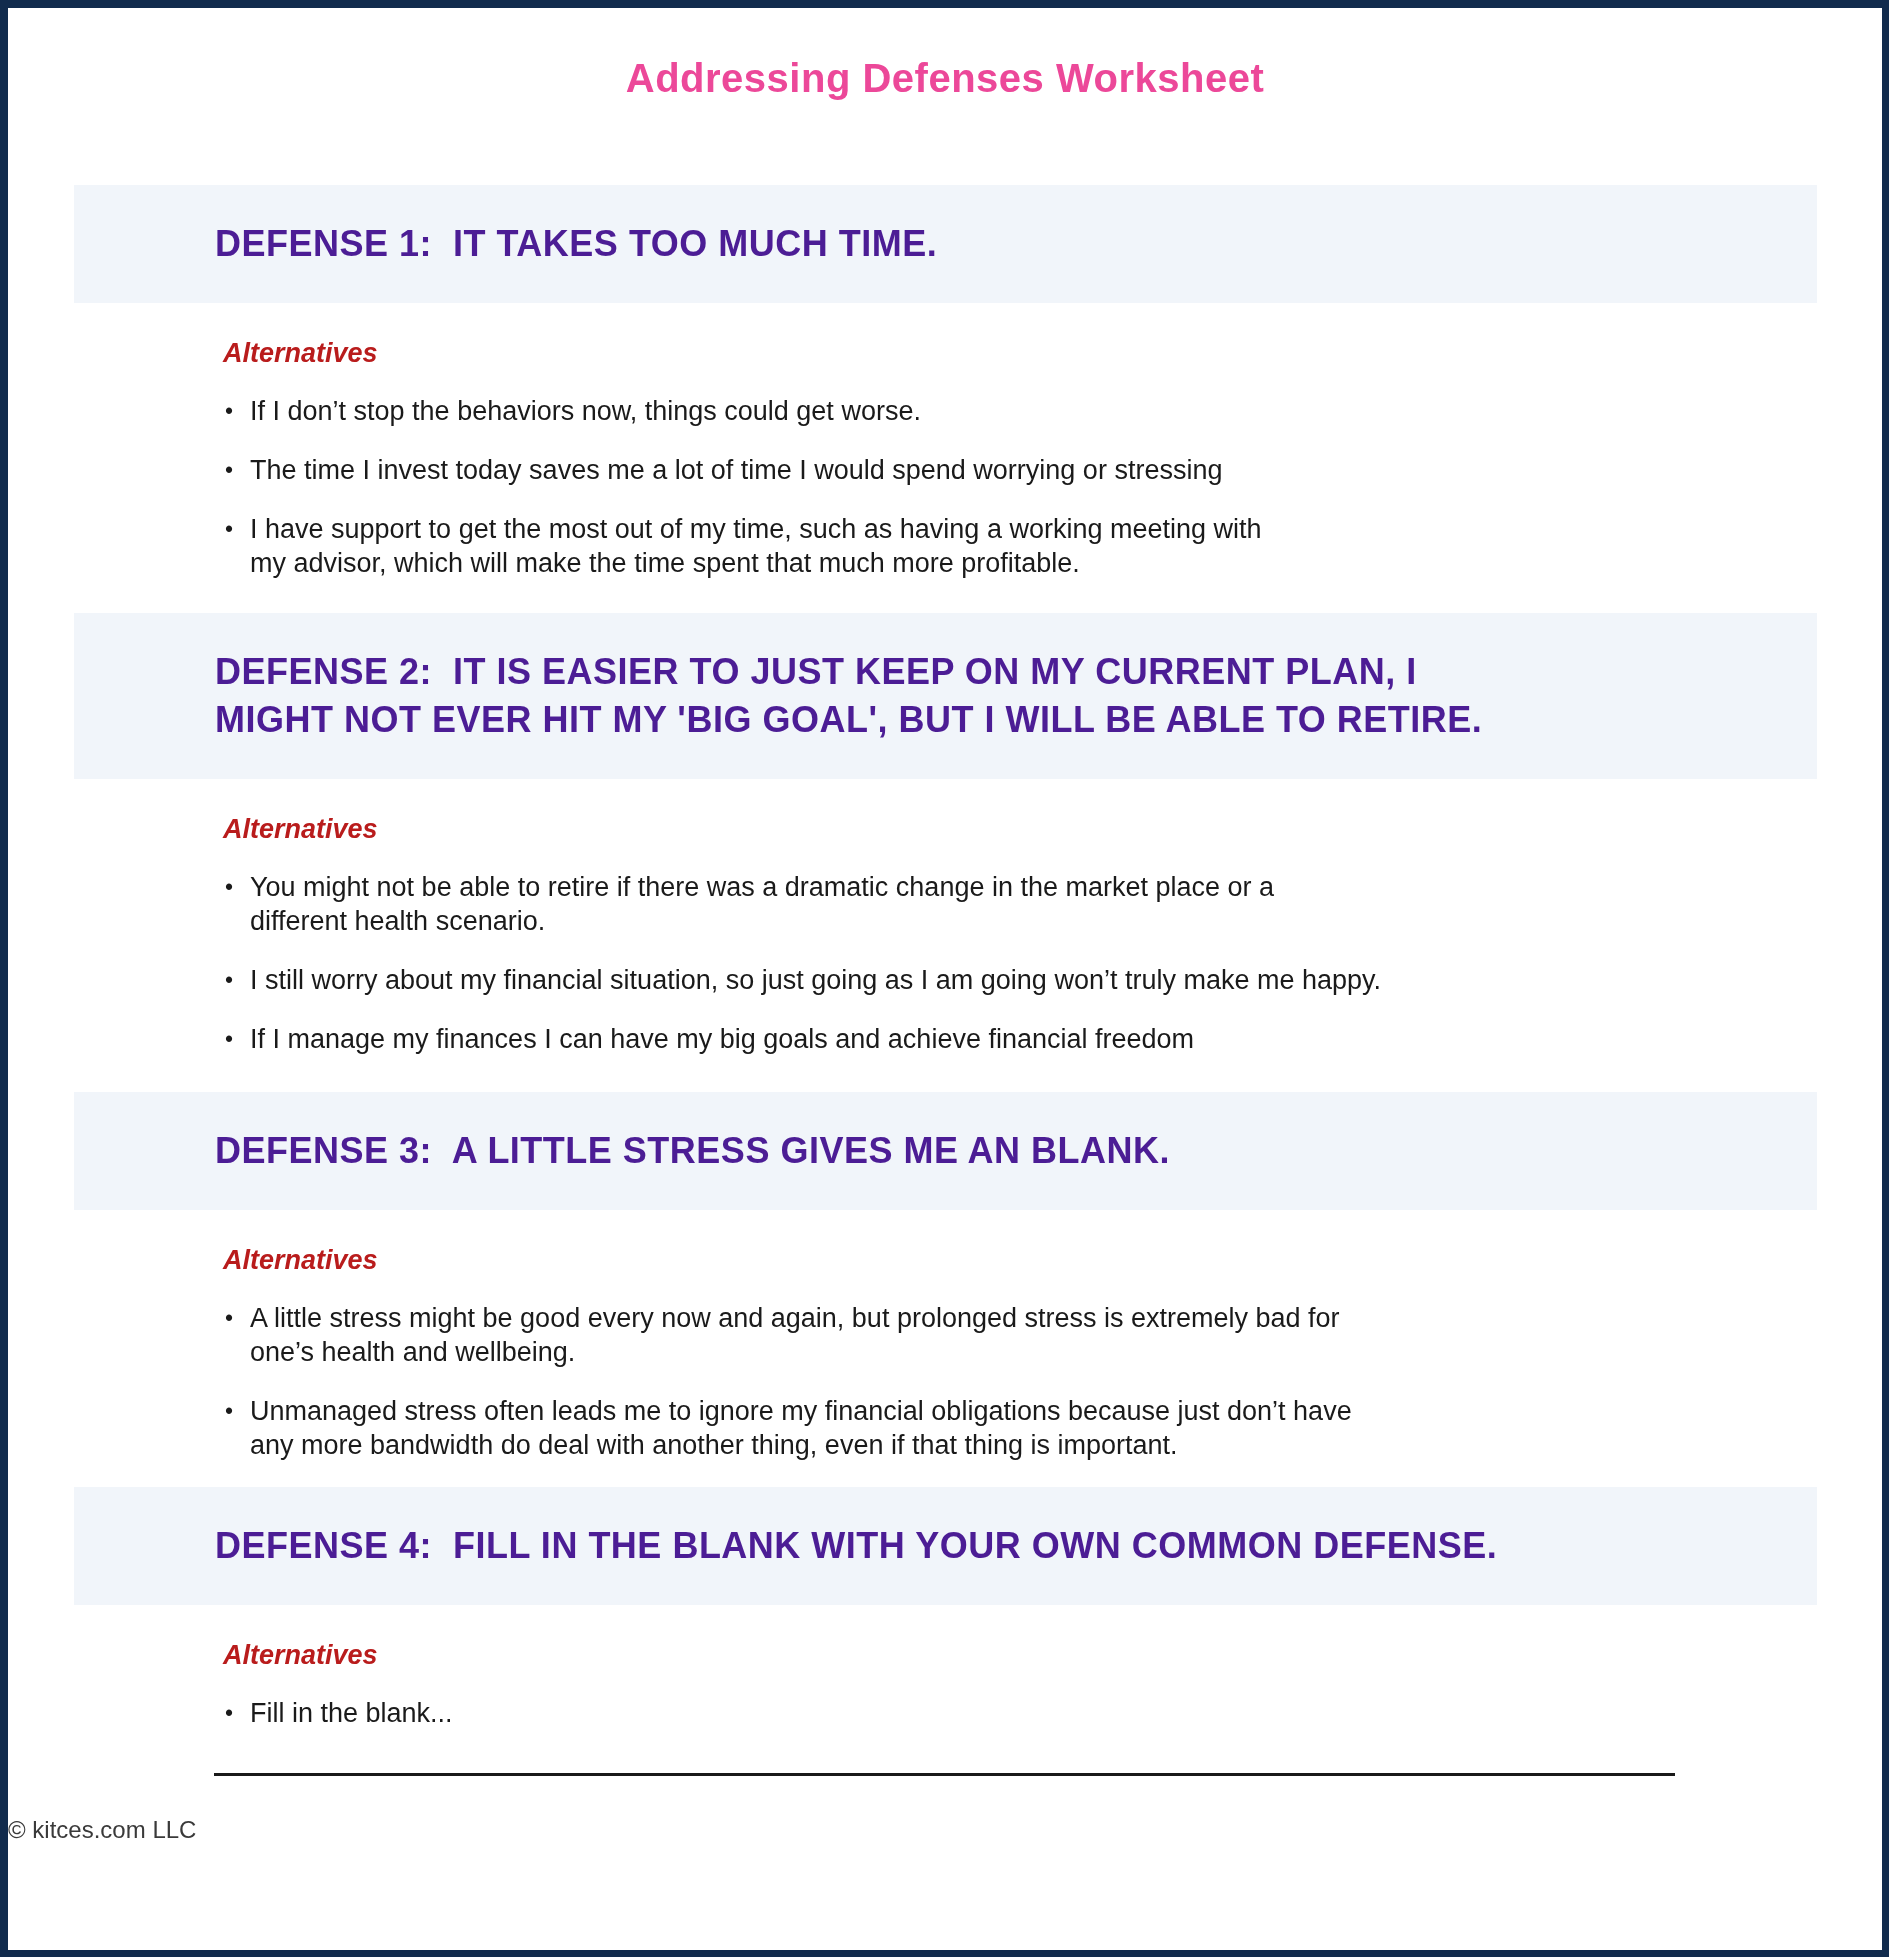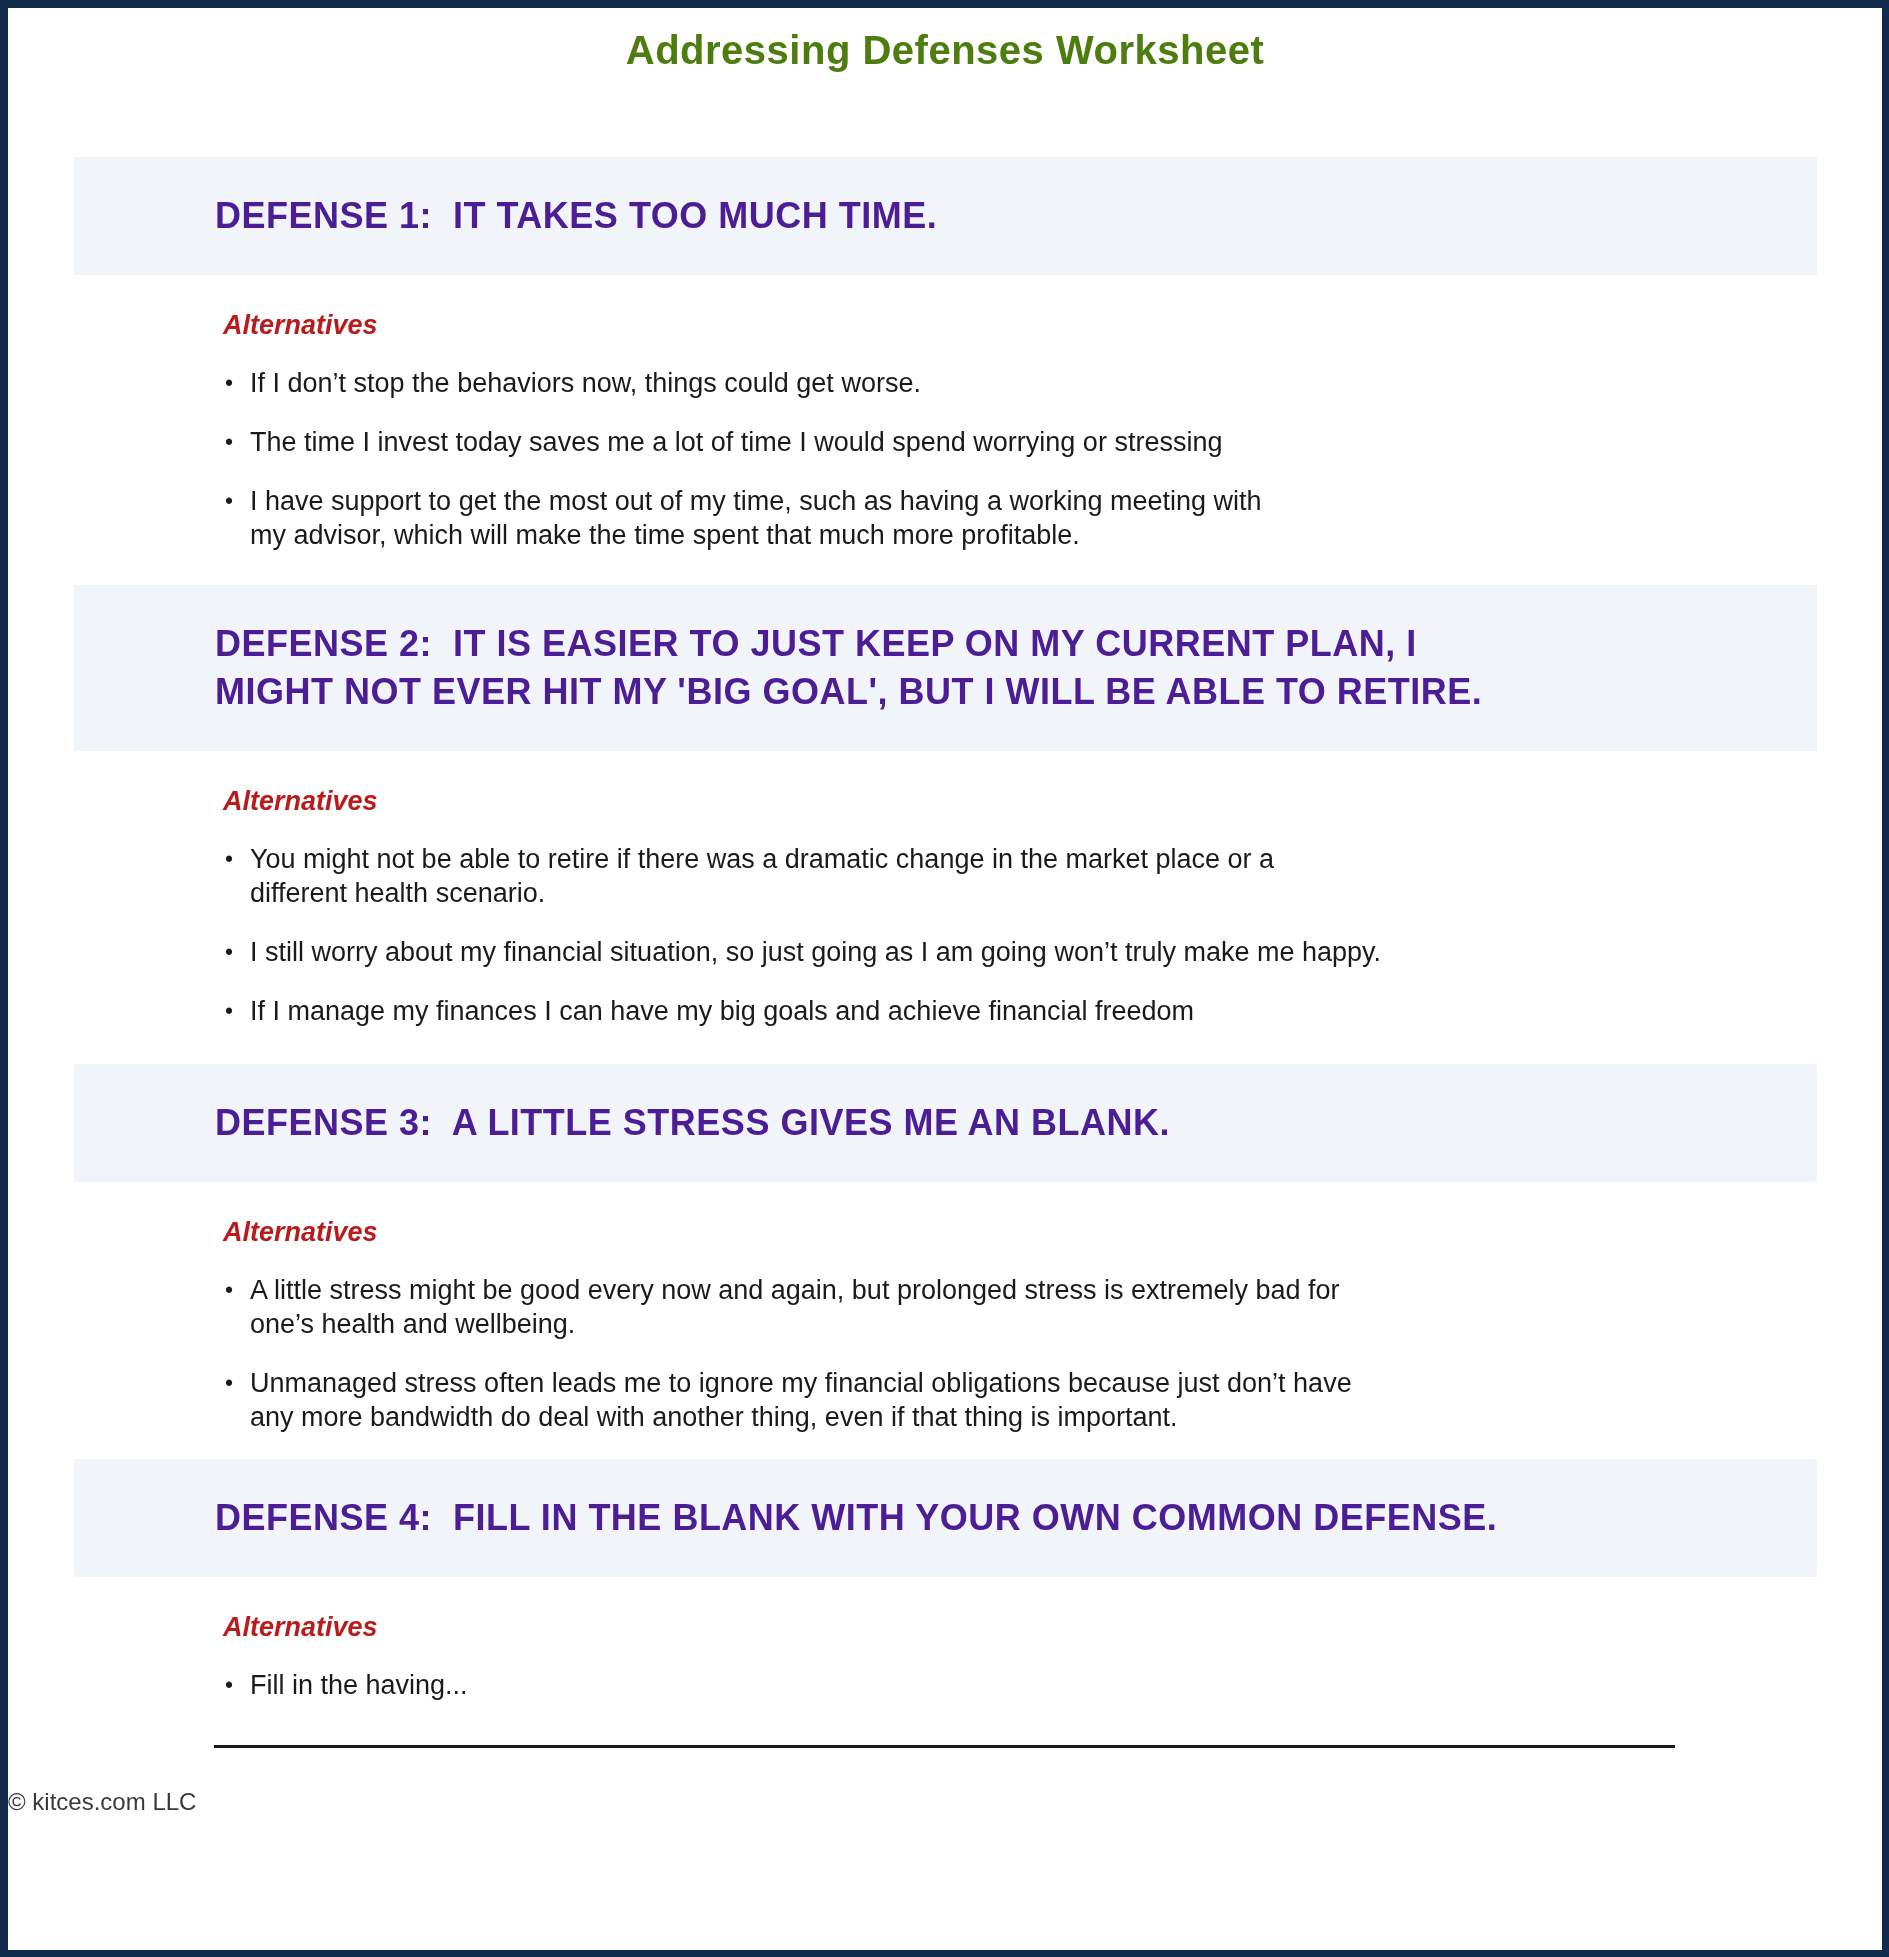--- a/index.html
+++ b/index.html
@@ -10,27 +10,27 @@
   }
   .page {
     position: relative;
     width: 1890px;
     height: 1958px;
     border: 8.6px solid #112b4d;
     background: #ffffff;
     overflow: hidden;
   }
   .doc-title {
-    margin-top: 20px;
+    margin-top: 48px;
     text-align: center;
     font-size: 40px;
     line-height: 44px;
     font-weight: bold;
     letter-spacing: 0.5px;
-    color: #4d7c0f;
+    color: #ec4899;
   }
   .band {
     margin: 0 65px 0 66px;
     background: #f1f5fa;
     padding: 35px 33px 35px 141px;
   }
   .band-1 { margin-top: 85px; }
   .band-2 { margin-top: 33px; }
   .band-3 { margin-top: 36px; }
   .band-4 { margin-top: 25px; }
@@ -142,21 +142,21 @@
     </div>
   </section>
 
   <section>
     <div class="band band-4">
       <h2 class="defense-heading">DEFENSE 4:  FILL IN THE BLANK WITH YOUR OWN COMMON DEFENSE.</h2>
     </div>
     <div class="content">
       <p class="alt-label">Alternatives</p>
       <ul class="bullets">
-        <li><span class="li-text">Fill in the having...</span></li>
+        <li><span class="li-text">Fill in the blank...</span></li>
       </ul>
     </div>
   </section>
 
   <div class="fill-line"></div>
 
   <div class="footer-credit">© kitces.com LLC</div>
 
 </div>
 

